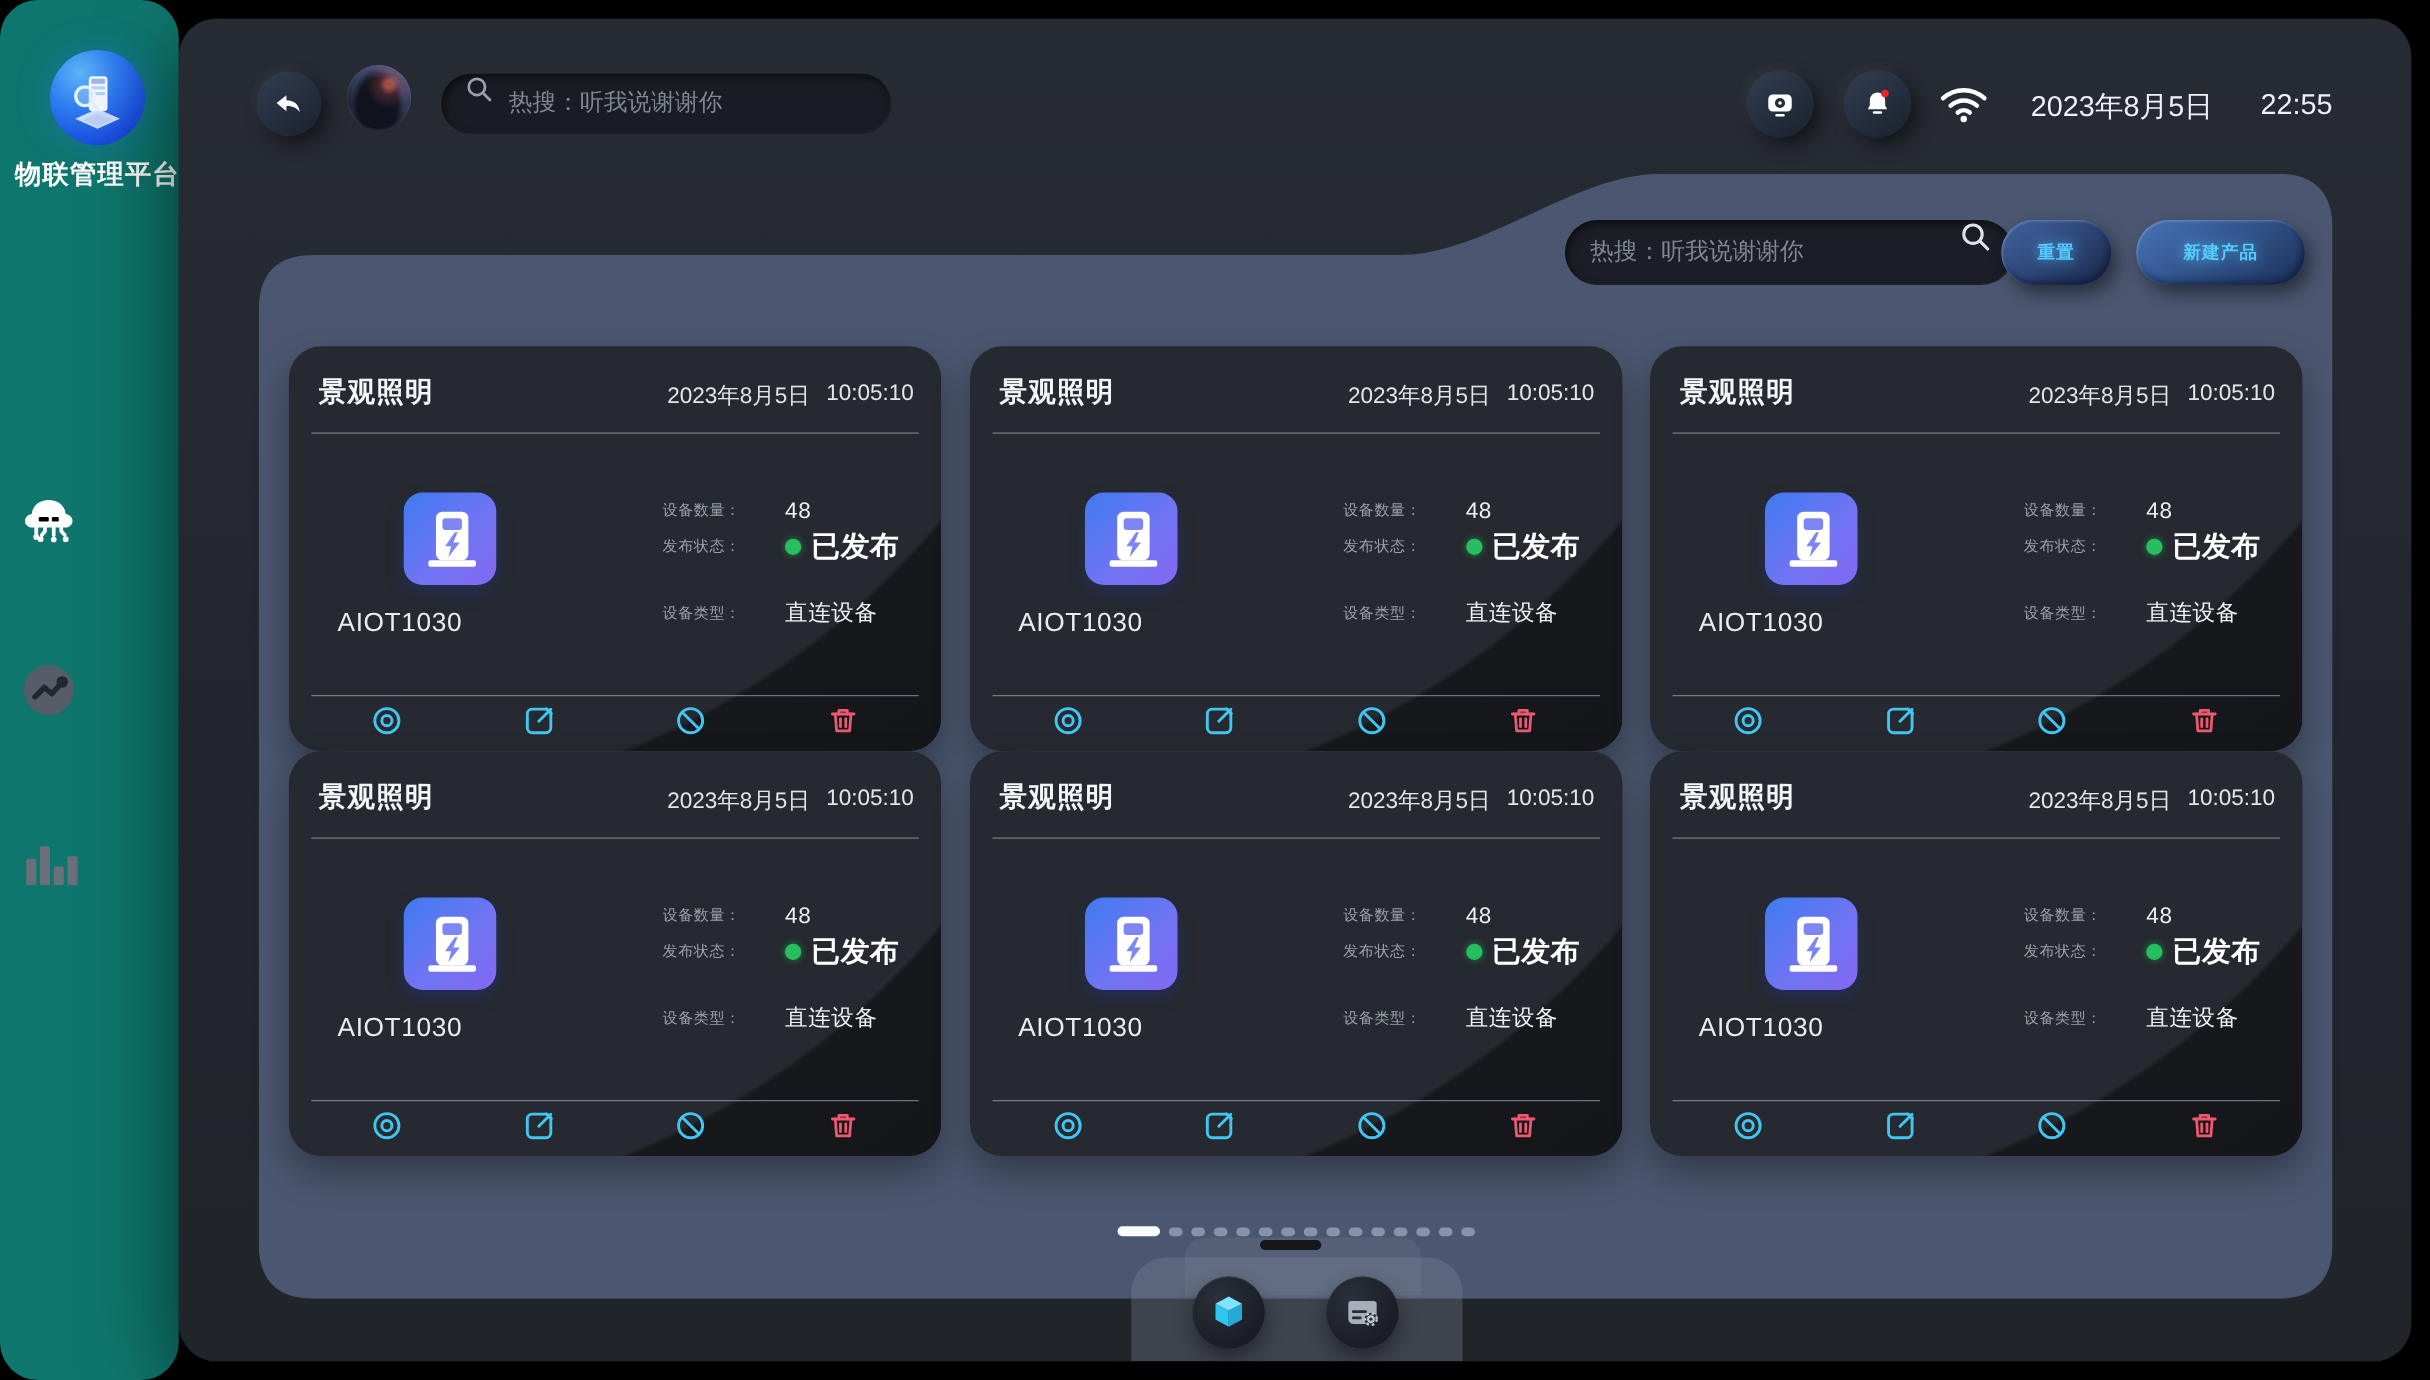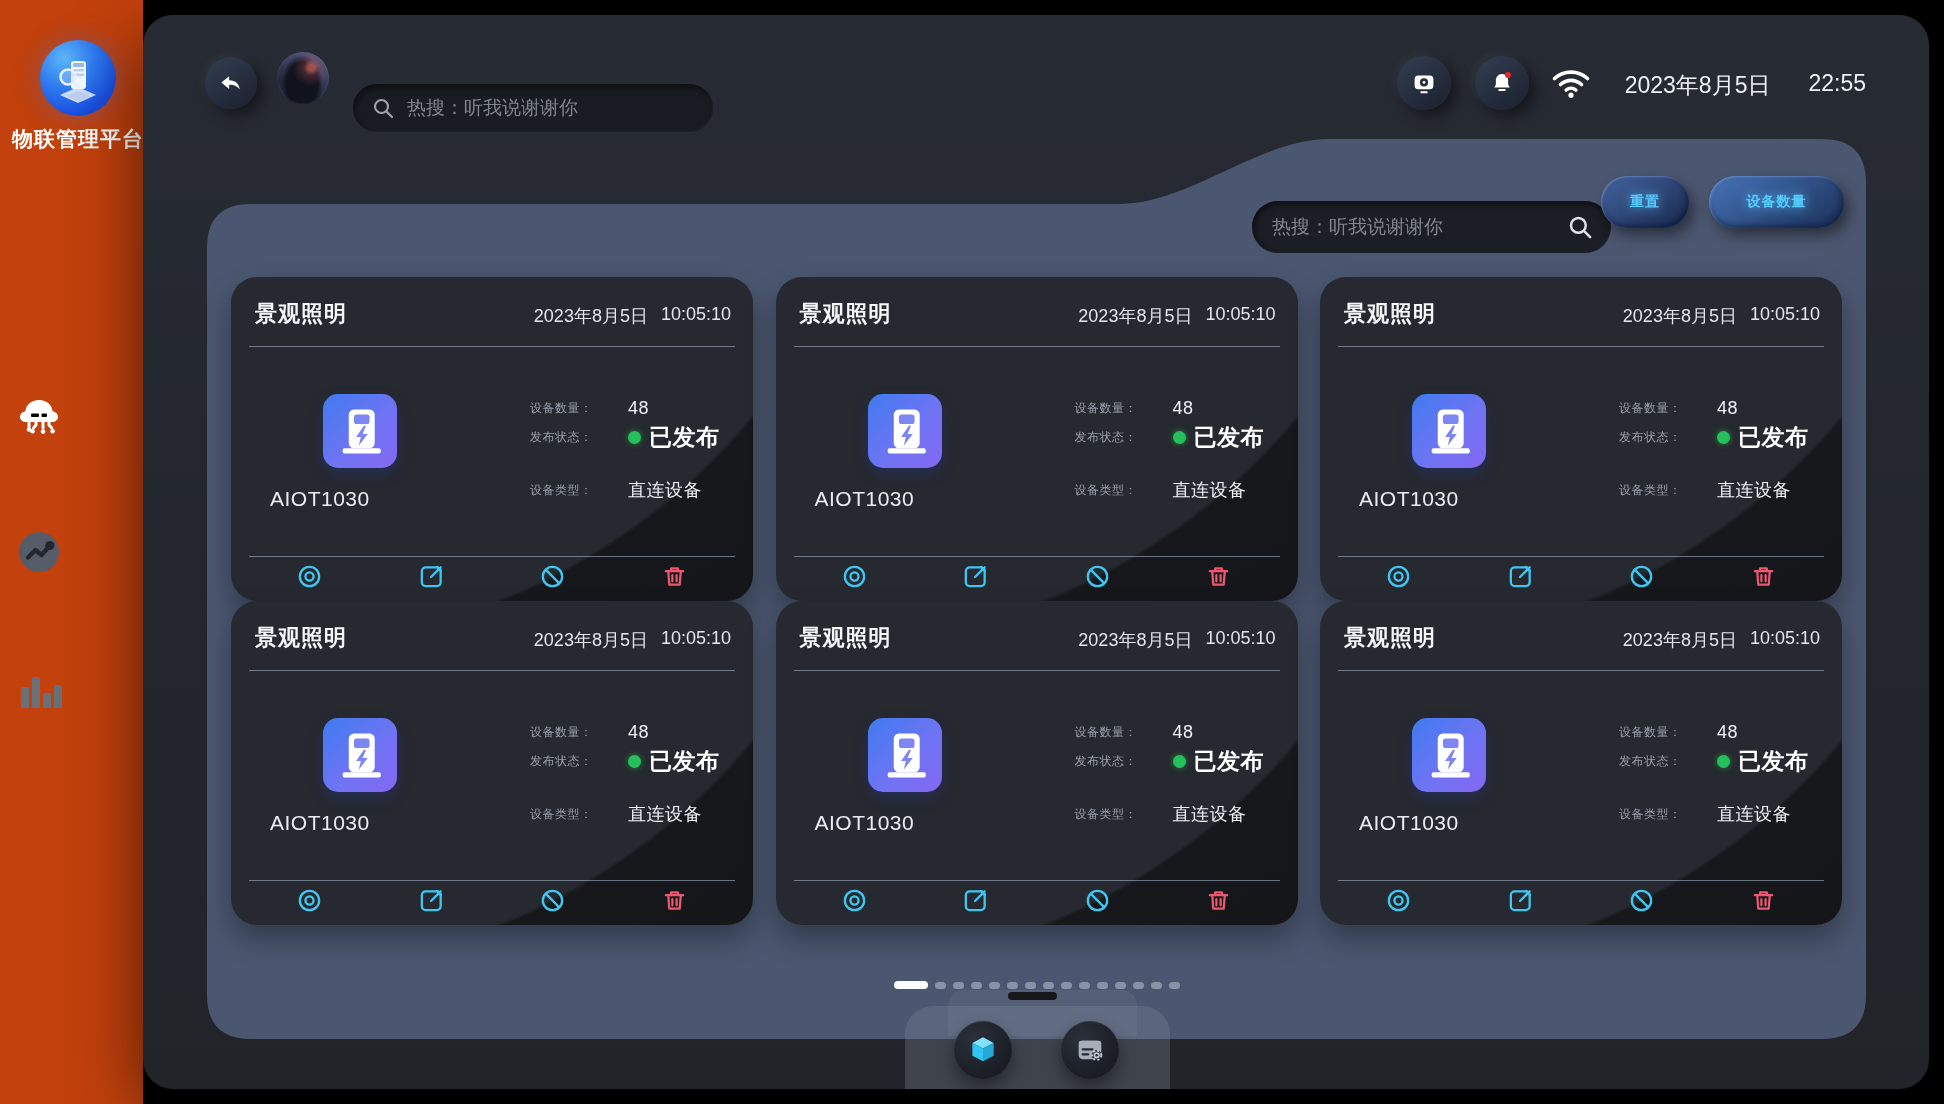--- a/index.html
+++ b/index.html
@@ -1,18 +1,18 @@
 <!DOCTYPE html>
 <html><head>
 <meta charset="utf-8">
 <style>
   html,body{margin:0;padding:0;width:1944px;height:1104px;background:#000;overflow:hidden;
     font-family:"Liberation Sans","DejaVu Sans",sans-serif;-webkit-font-smoothing:antialiased;}
   
-  #sidebar{position:absolute;left:0;top:0;width:143px;height:1104px;background:#c2410c;}
+  #sidebar{position:absolute;left:0;top:0;width:143px;height:1104px;background:#0f766e;border-radius:30px;}
   #logo{position:absolute;left:40px;top:40px;width:76px;height:76px;border-radius:50%;
     background:radial-gradient(circle at 32% 24%,#5cb6f8 0%,#2f7cf0 38%,#1b50e2 72%,#0e35bf 100%);
     box-shadow:0 0 26px rgba(40,120,255,.35);display:flex;align-items:center;justify-content:center;}
   #logo svg{width:54px;height:54px;}
   #app-title{position:absolute;left:0;top:125px;width:156px;text-align:center;color:#fff;
     font-size:21px;font-weight:bold;letter-spacing:1px;}
   .side-icon{position:absolute;left:50%;transform:translateX(-59px);width:52px;height:52px;
     display:flex;align-items:center;justify-content:center;cursor:pointer;}
   .side-icon svg{width:48px;height:48px;}
   
@@ -25,22 +25,22 @@
     box-shadow:6px 6px 14px rgba(0,0,0,.5),-3px -3px 9px rgba(255,255,255,.05);
     display:flex;align-items:center;justify-content:center;cursor:pointer;}
   .round-btn svg{width:30px;height:30px;}
   #back-btn{left:62px;top:42px;}
   #avatar{position:absolute;left:134px;top:37px;width:52px;height:52px;border-radius:50%;overflow:hidden;cursor:pointer;
     background:
       radial-gradient(circle at 66% 30%,rgba(232,110,96,.65) 0 6%,rgba(180,80,90,.3) 16%,transparent 38%),
       radial-gradient(ellipse 30px 42px at 48% 62%,#10131d 0 52%,transparent 70%),
       linear-gradient(205deg,#55618e 0%,#333a55 45%,#232637 70%,#3a3150 100%);
     box-shadow:inset 0 0 0 1px rgba(255,255,255,.06);}
-  .search-pill{position:absolute;display:flex;align-items:center;border-radius:26px;
-    background:#191c22;box-shadow:inset 2px 3px 7px rgba(0,0,0,.55),inset -1px -1px 2px rgba(255,255,255,.04);margin-top:25px;}
+  .search-pill{position:absolute;display:flex;border-radius:26px;
+    background:#191c22;box-shadow:inset 2px 3px 7px rgba(0,0,0,.55),inset -1px -1px 2px rgba(255,255,255,.04);}
   .search-pill input{flex:1;background:transparent;border:none;outline:none;color:#cfd4db;
     font-size:19px;font-family:inherit;}
   .search-pill input::placeholder{color:#80878f;}
   #search-top{left:210px;top:44px;width:324px;height:48px;padding:0 18px;gap:10px;}
   #search-top svg{width:24px;height:24px;color:#9aa1aa;flex:none;}
   #cam-btn{left:1254px;top:41px;width:54px;height:54px;}
   #bell-btn{left:1332px;top:41px;width:54px;height:54px;}
   #wifi{position:absolute;left:1408px;top:52px;width:40px;height:32px;}
   #clock{position:absolute;right:63px;top:55px;display:flex;gap:38px;color:#eef1f5;font-size:23px;}
   
@@ -203,21 +203,21 @@
   </svg>
 
   <div id="search-panel" class="search-pill">
     <input type="text" placeholder="热搜：听我说谢谢你" style="">
     <svg viewBox="0 0 24 24" fill="none">
       <circle cx="10.5" cy="10.5" r="6.8" stroke="currentColor" stroke-width="2.3"></circle>
       <line x1="15.8" y1="15.8" x2="21.4" y2="21.4" stroke="currentColor" stroke-width="2.3" stroke-linecap="round"></line>
     </svg>
   </div>
   <button id="btn-reset" class="pill-btn">重置</button>
-  <button id="btn-create" class="pill-btn">设备数量</button>
+  <button id="btn-create" class="pill-btn">新建产品</button>
 
   <div id="card-grid">
   <article class="card">
     <h3>景观照明</h3>
     <div class="card-datetime">
       <span>2023年8月5日</span>
       <span>10:05:10</span>
     </div>
     <div class="divider d1"></div>
 

